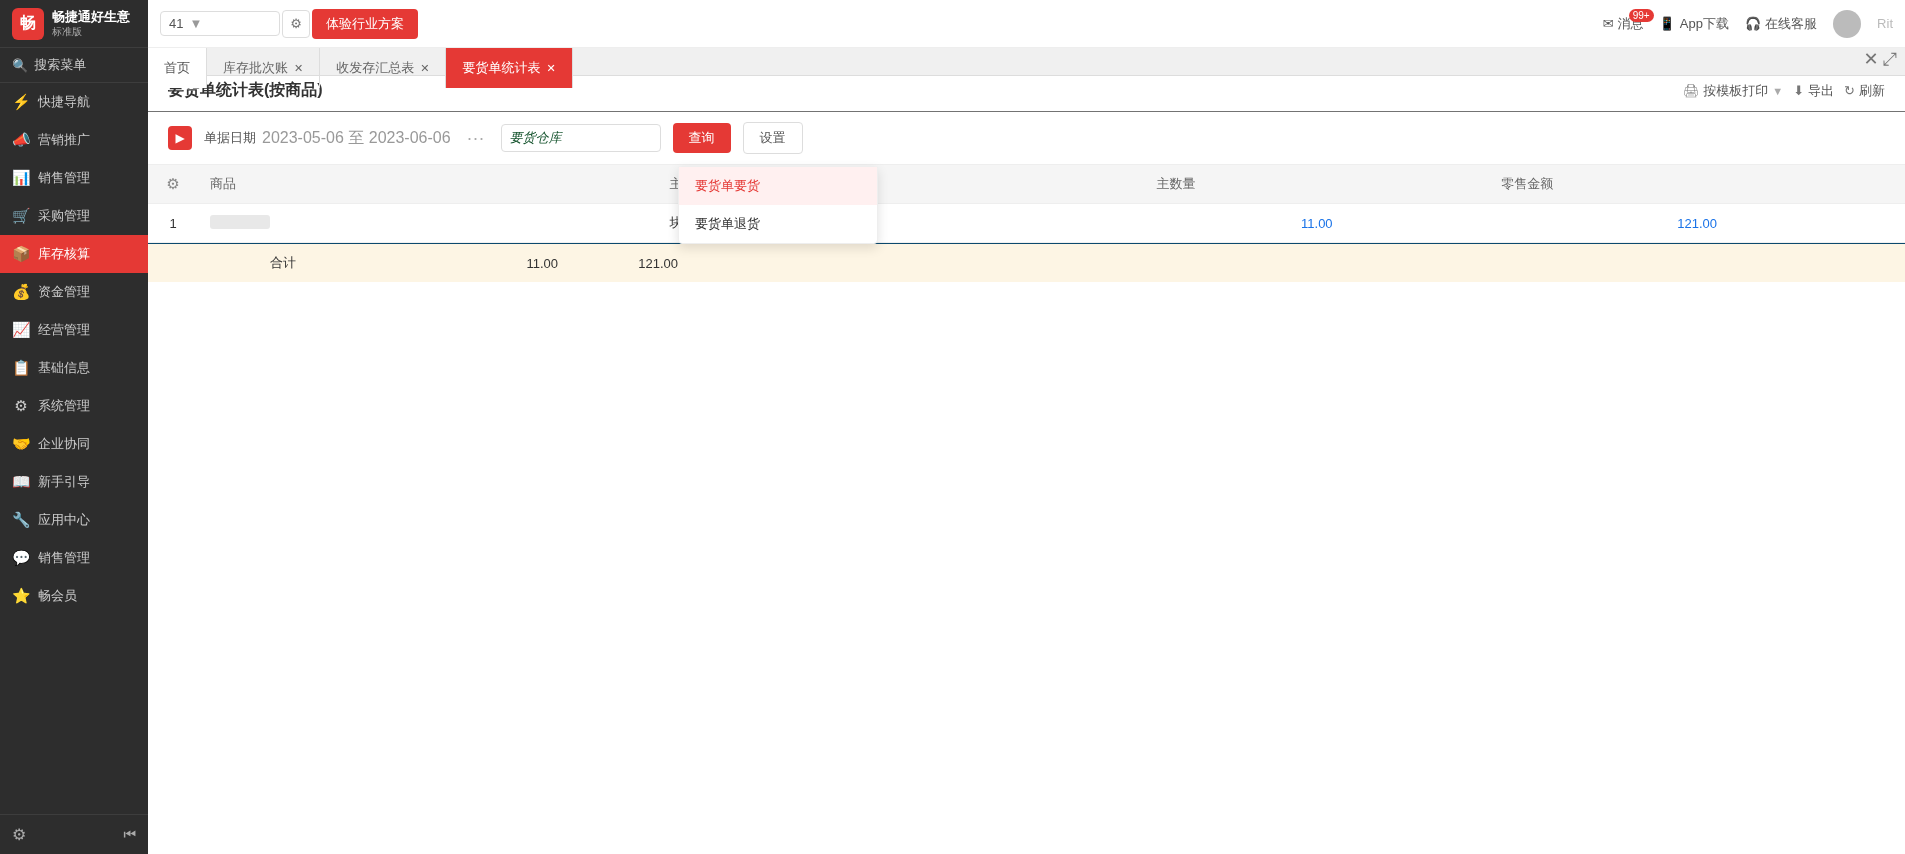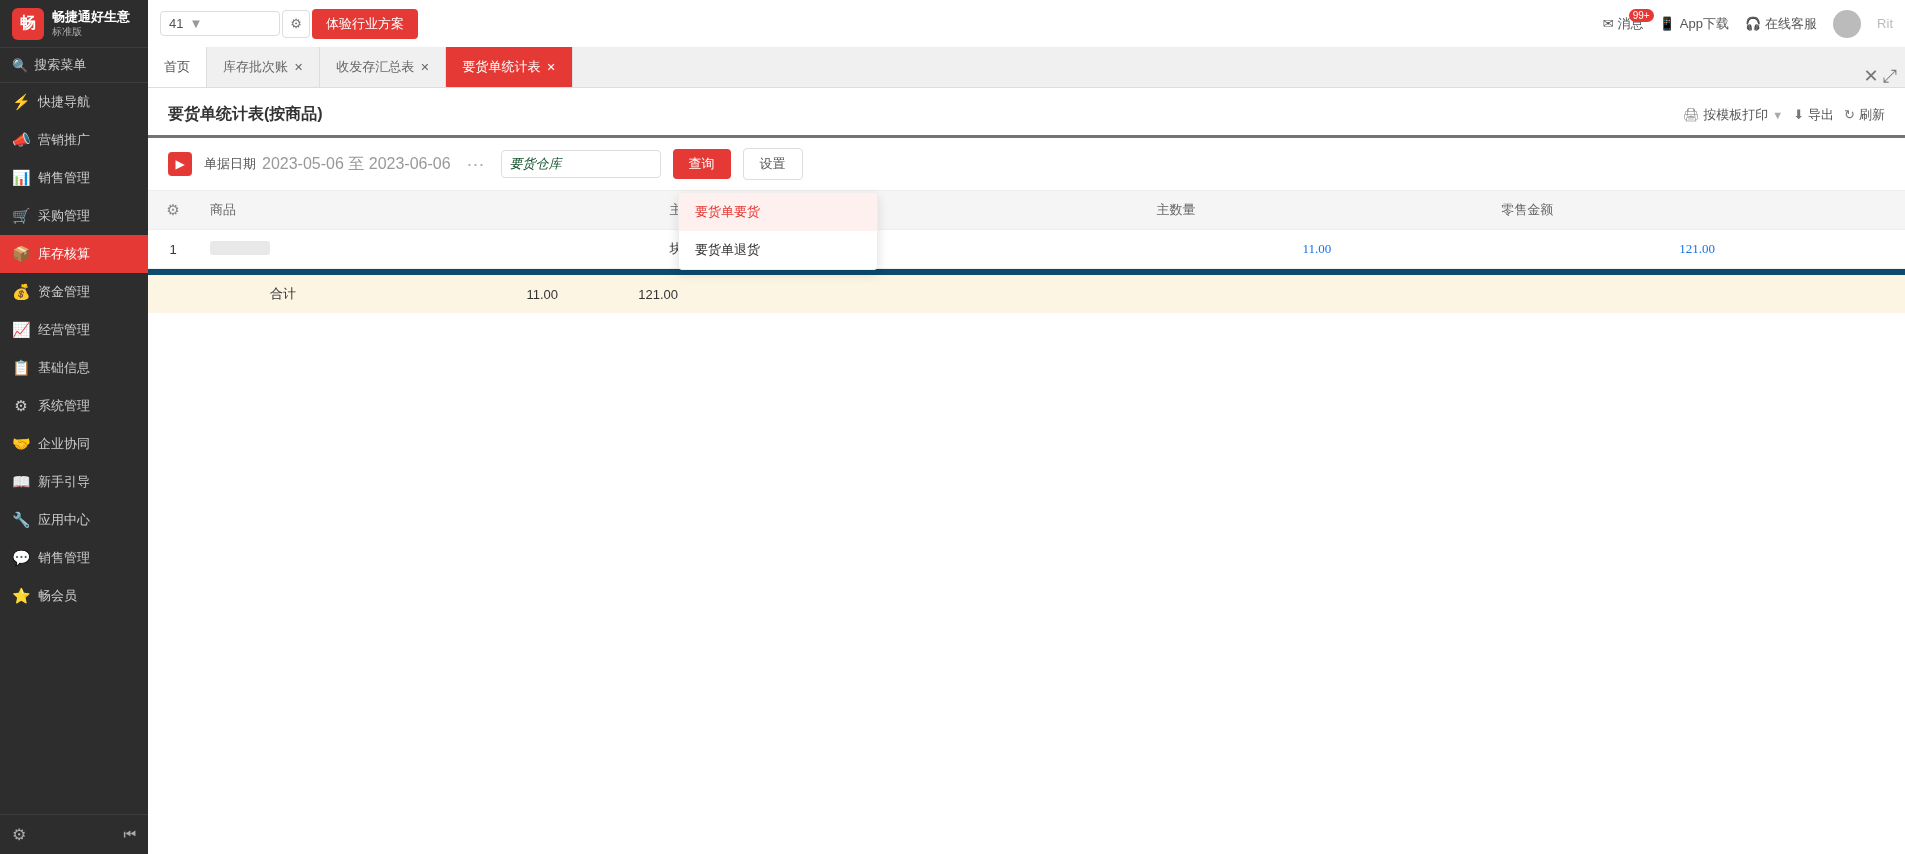--- a/index.html
+++ b/index.html
@@ -135,24 +135,24 @@
       padding: 1px 4px;
       position: absolute;
       top: -6px;
       right: -10px;
     }
     .topbar-right .icon-item { display: flex; align-items: center; gap: 4px; cursor: pointer; }
     .avatar { width: 28px; height: 28px; border-radius: 50%; background: #bbb; }
 
     
     .tabs-bar {
-      height: 40px;
+      height: 28px;
       background: #f0f0f0;
       display: flex;
-      align-items: flex-end;
+      align-items: flex-start;
       padding: 0 0;
       border-bottom: 1px solid #ddd;
       position: relative;
     }
     .tab-item {
       height: 40px;
       display: flex;
       align-items: center;
       padding: 0 16px;
       font-size: 13px;
@@ -167,22 +167,22 @@
     .tabs-bar-actions { margin-left: auto; display: flex; align-items: center; gap: 4px; padding-right: 8px; }
     .tabs-bar-actions span { cursor: pointer; color: #777; font-size: 16px; }
 
     
     .page-content { flex: 1; overflow-y: auto; background: #fff; padding: 0; }
 
     .page-header {
       display: flex;
       align-items: center;
       justify-content: space-between;
-      padding: 16px 20px 10px 20px;
-      border-bottom: 3px solid #737373;
+      padding: 4px 20px 10px 20px;
+      border-bottom: 1px solid #737373;
     }
     .page-title { font-size: 16px; font-weight: bold; color: #333; }
     .page-actions { display: flex; align-items: center; gap: 10px; }
     .action-btn {
       display: flex; align-items: center; gap: 4px;
       font-size: 13px; color: #555; cursor: pointer;
     }
     .action-btn .icon { color: #777; }
 
     
@@ -306,31 +306,31 @@
     }
     .data-table td {
       padding: 10px 12px;
       border-bottom: 1px solid #f0f0f0;
       font-size: 13px;
       color: #333;
     }
     .data-table th:first-child, .data-table td:first-child { text-align: center; width: 50px; }
     .th-settings { font-size: 15px; cursor: pointer; color: #888; }
 
-    .col-num { text-align: center; font-family: Liberation Serif, serif; }
+    .col-num { text-align: center; }
 
     .placeholder-text { background: #e8e8e8; border-radius: 3px; display: inline-block; height: 14px; }
 
     
     .table-footer {
       background: #fdf5e4;
       display: flex;
       align-items: center;
       padding: 10px 12px;
-      border-top: 6px solid #0c4a6e;
+      border-top: 1px solid #0c4a6e;
       font-size: 13px;
       color: #333;
       position: sticky;
       bottom: 0;
     }
     .table-footer .total-label { margin-left: 60px; min-width: 140px; }
     .table-footer .total-val { min-width: 80px; text-align: right; padding-right: 12px; }
     .table-footer .total-val2 { min-width: 80px; text-align: right; padding-right: 12px; }
   </style>
 </head>

